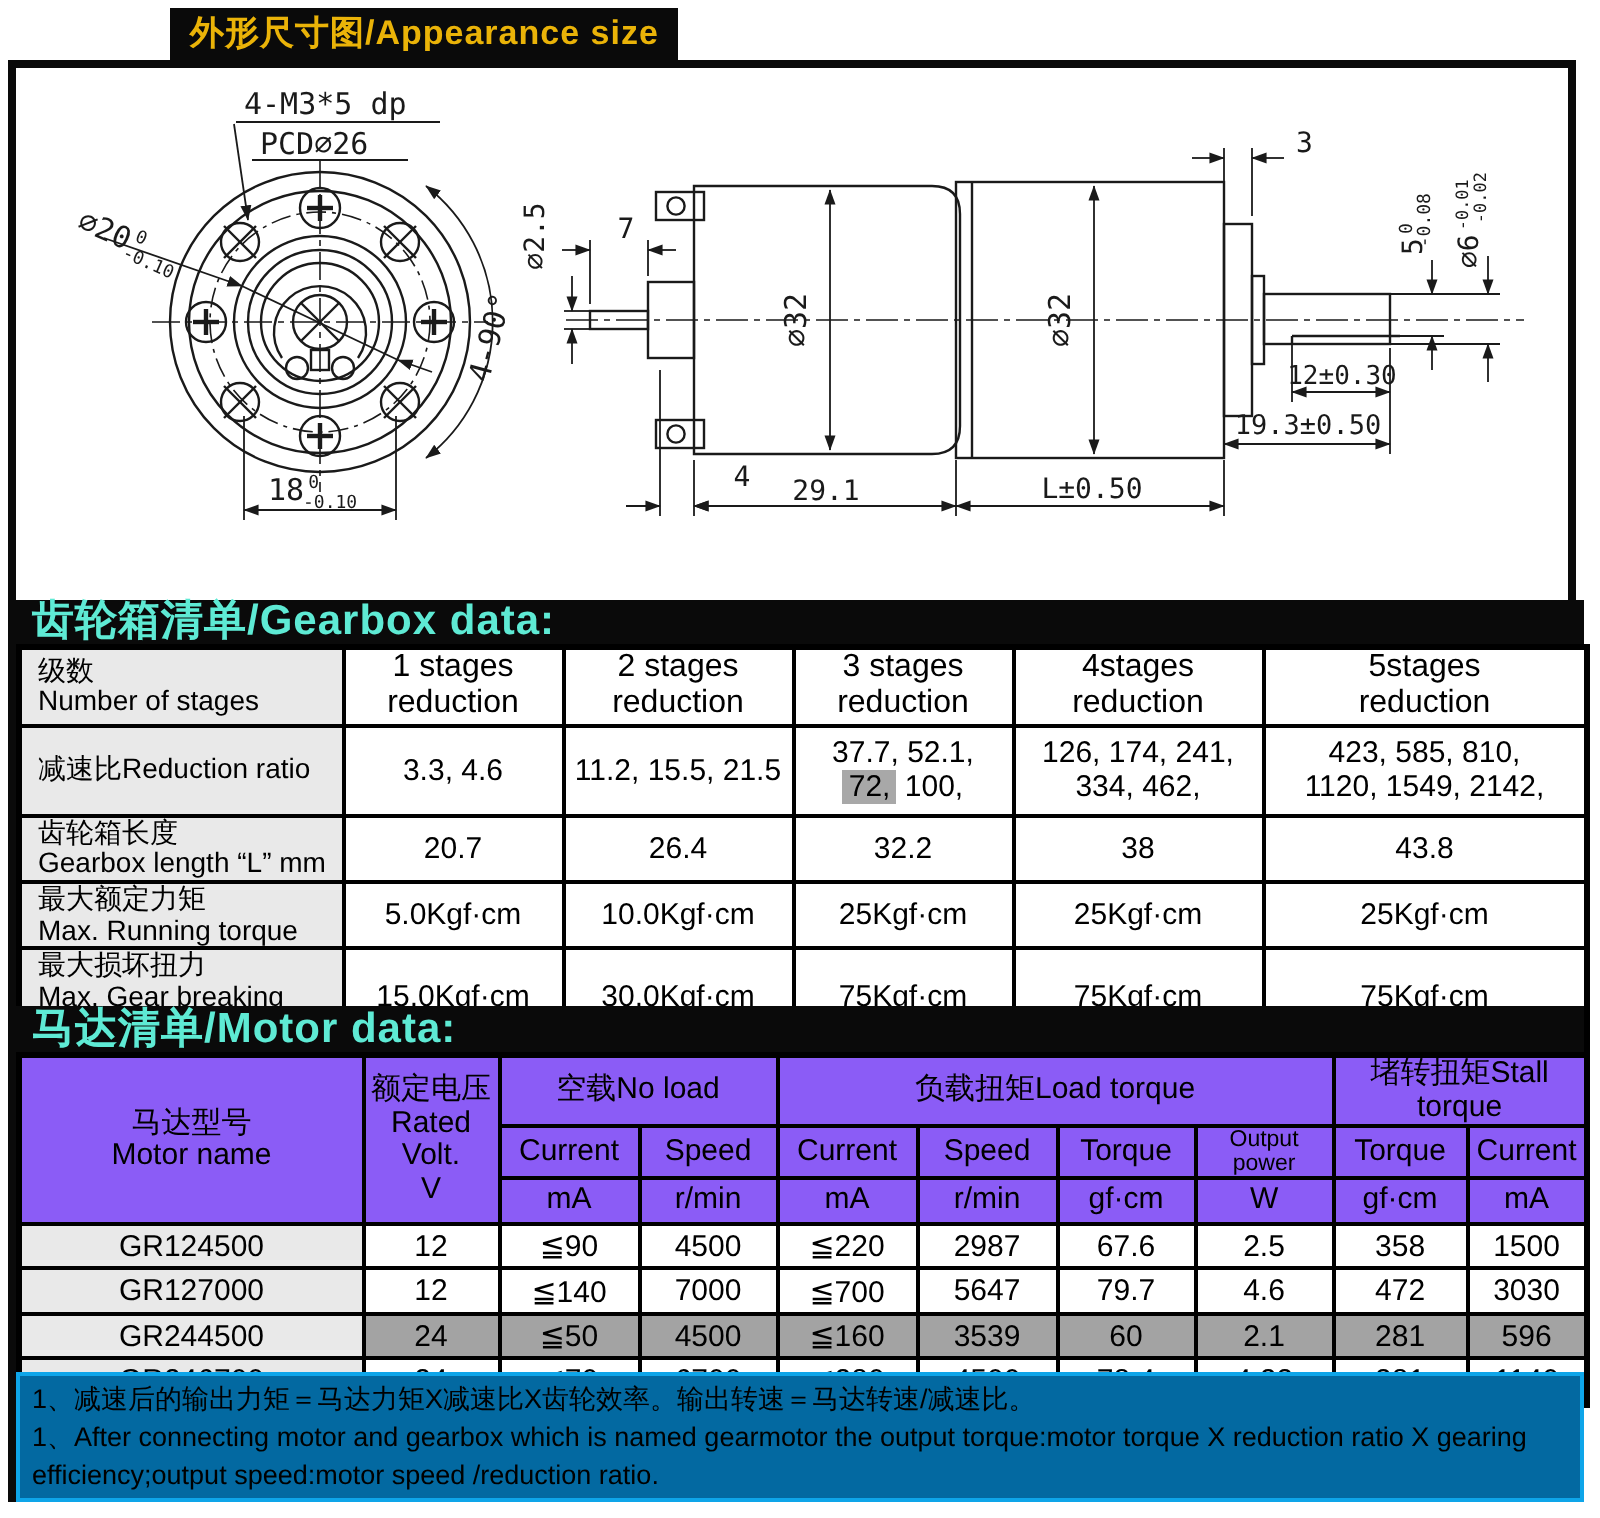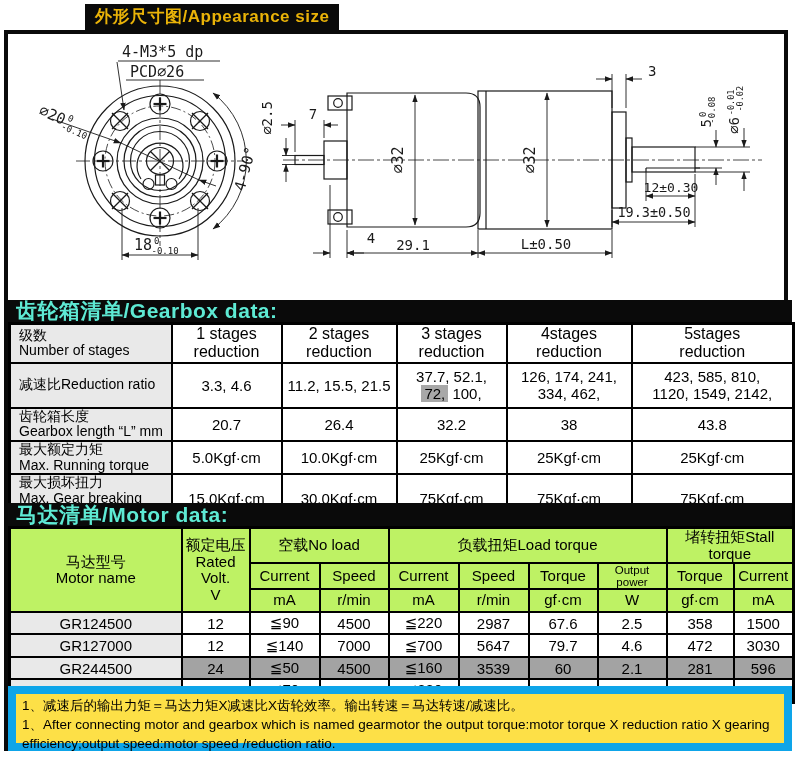--- a/index.html
+++ b/index.html
@@ -25,27 +25,27 @@
   table{border-collapse:collapse;table-layout:fixed;position:absolute;left:8px;
     background:#fff;border:3px solid #000;}
   td,th{border:2px solid #000;font-weight:normal;overflow:hidden;padding:0 2px;
     text-align:center;vertical-align:middle;box-sizing:border-box;}
   .pl{white-space:pre-line;}
   #gearbox-table{top:322px;width:784px;font-size:15px;}
   #gearbox-table .lab{background:#e9e9e9;text-align:left;padding-left:8px;font-size:14px;line-height:1.12;}
   #gearbox-table .hdr{font-size:16px;line-height:1.15;}
   .chip{background:#a8a8a8;padding:0 3px;}
   #motor-table{top:526px;width:784px;font-size:15px;}
-  #motor-table th{background:#bef264;font-size:15px;line-height:1.1;}
+  #motor-table th{background:#8b5cf6;font-size:15px;line-height:1.1;}
   #motor-table .name{background:#e9e9e9;}
   #motor-table .small{font-size:11.5px;line-height:1.05;margin-left:46px;}
   #motor-table tr.hl td:not(.name){background:#a3a3a3;}
   .notes{
-    position:absolute;left:8px;top:686px;width:784px;height:65px;background:#fde047;
-    border:8px solid #0ea5e9;box-sizing:border-box;font-size:13.5px;line-height:1.4;
+    position:absolute;left:8px;top:686px;width:784px;height:65px;background:#0369a1;
+    border:2px solid #0ea5e9;box-sizing:border-box;font-size:13.5px;line-height:1.4;
     padding:3px 6px;z-index:4;
   }
   .notes p{margin:0;}
 </style>
 </head>
 <body>
 
 <div class="frame"></div>
 <div class="title-bar">外形尺寸图/Appearance size</div>
 

